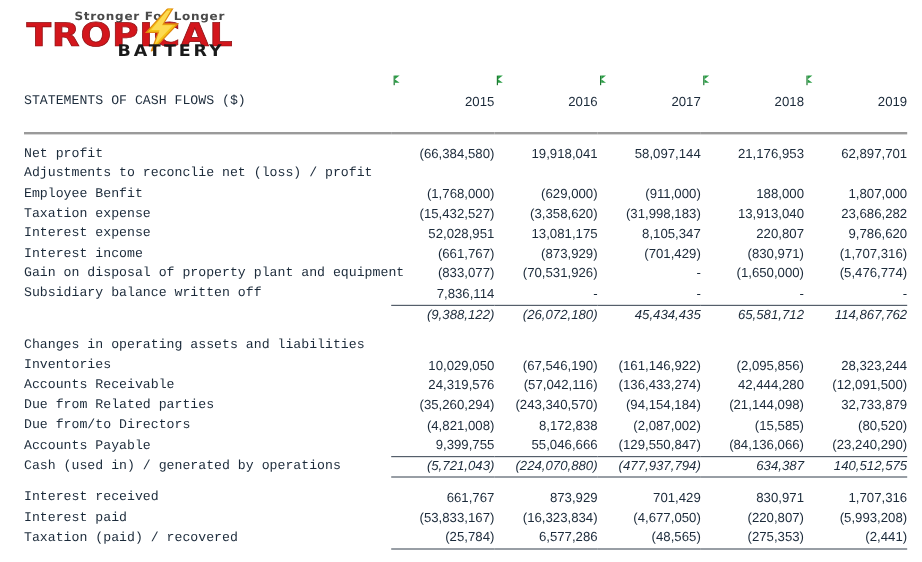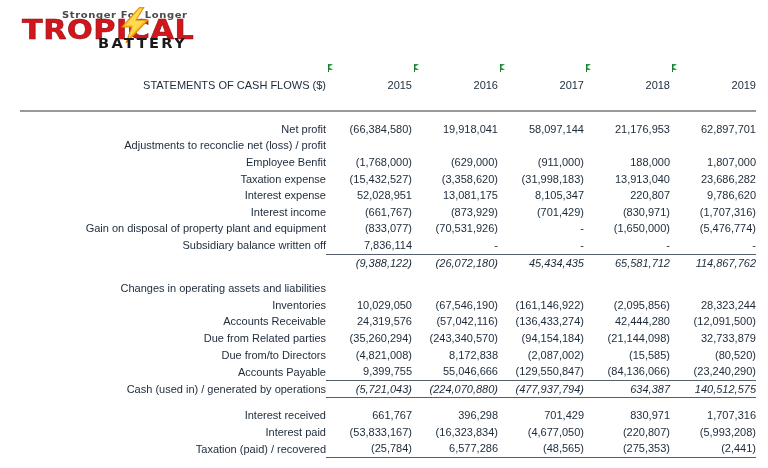--- a/index.html
+++ b/index.html
@@ -86,21 +86,21 @@
     font-size: 11px;
     line-height: 16.6px;
     height: 16.6px;
     vertical-align: bottom;
     white-space: nowrap;
     font-weight: normal;
   }
   col.c-label { width: 306px; }
   col.c-val   { width: 86px; }
 
-  .lbl        { text-align: right; padding-left: 2px; }
+  .lbl        { text-align: left; padding-left: 2px; font-family: Liberation Mono, monospace; }
   .val        { text-align: right; padding-right: 9px; }
 
   .ind0 { padding-left: 2px; }
   .ind1 { padding-left: 4px; margin-left: 22px; }
   .ind2 { padding-left: 12px; }
 
   .bold { font-weight: bold; }
 
   tr.spacer td { height: 9px; line-height: 9px; font-size: 1px; }
 
@@ -325,21 +325,21 @@
           <td class="val bold rule-top rule-bottom">(477,937,794)</td>
           <td class="val bold rule-top rule-bottom">634,387</td>
           <td class="val bold rule-top rule-bottom">140,512,575</td>
         </tr>
         <tr class="spacer">
           <td colspan="6"></td>
         </tr>
         <tr>
           <td class="lbl ind1">Interest received</td>
           <td class="val">661,767</td>
-          <td class="val">396,298</td>
+          <td class="val">873,929</td>
           <td class="val">701,429</td>
           <td class="val">830,971</td>
           <td class="val">1,707,316</td>
         </tr>
         <tr>
           <td class="lbl ind1">Interest paid</td>
           <td class="val">(53,833,167)</td>
           <td class="val">(16,323,834)</td>
           <td class="val">(4,677,050)</td>
           <td class="val">(220,807)</td>

